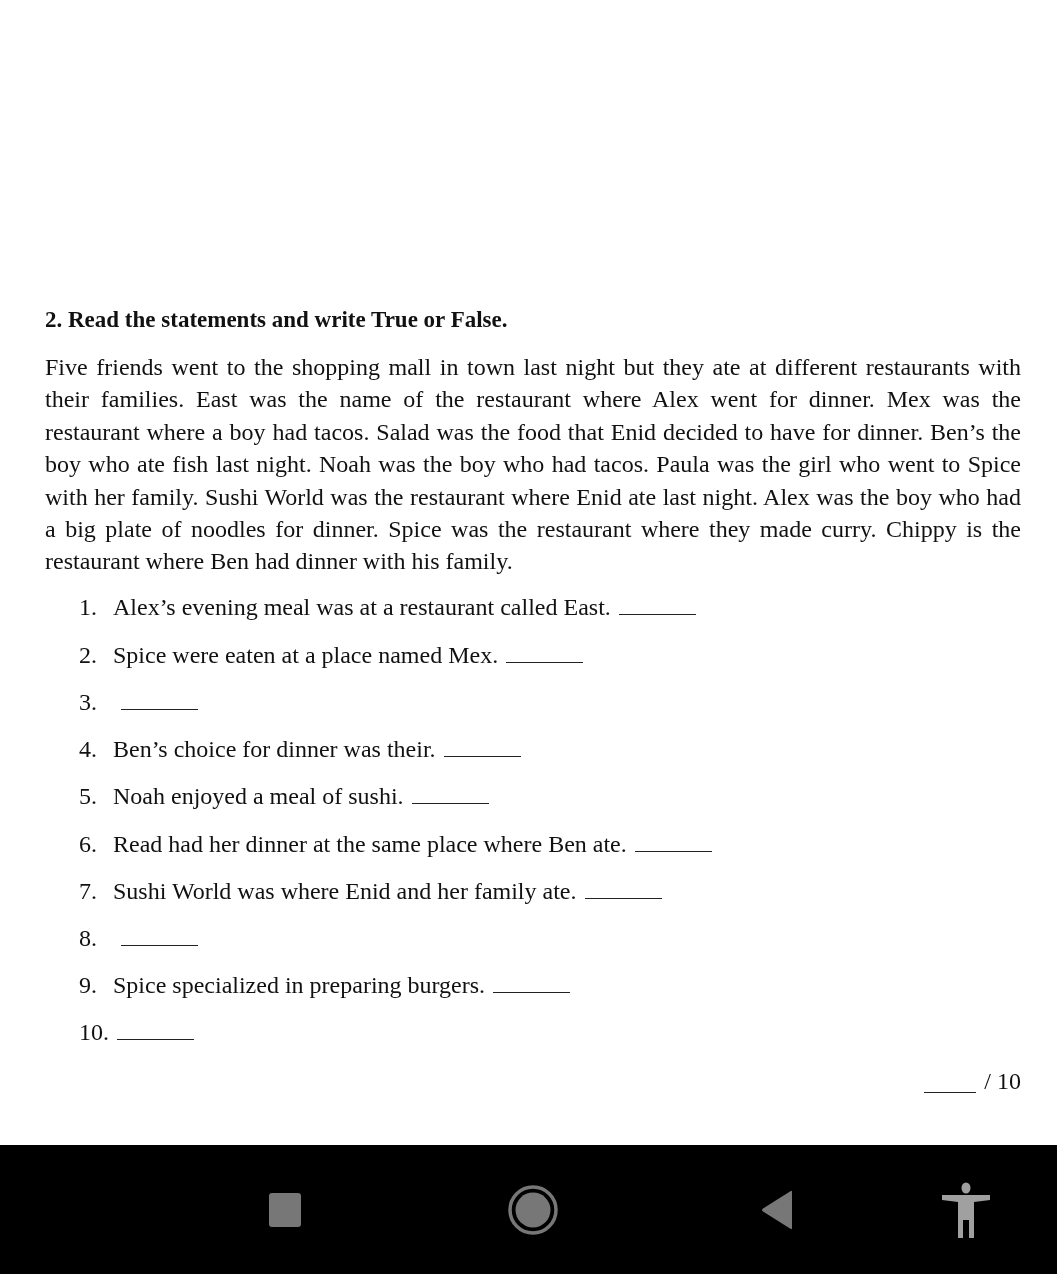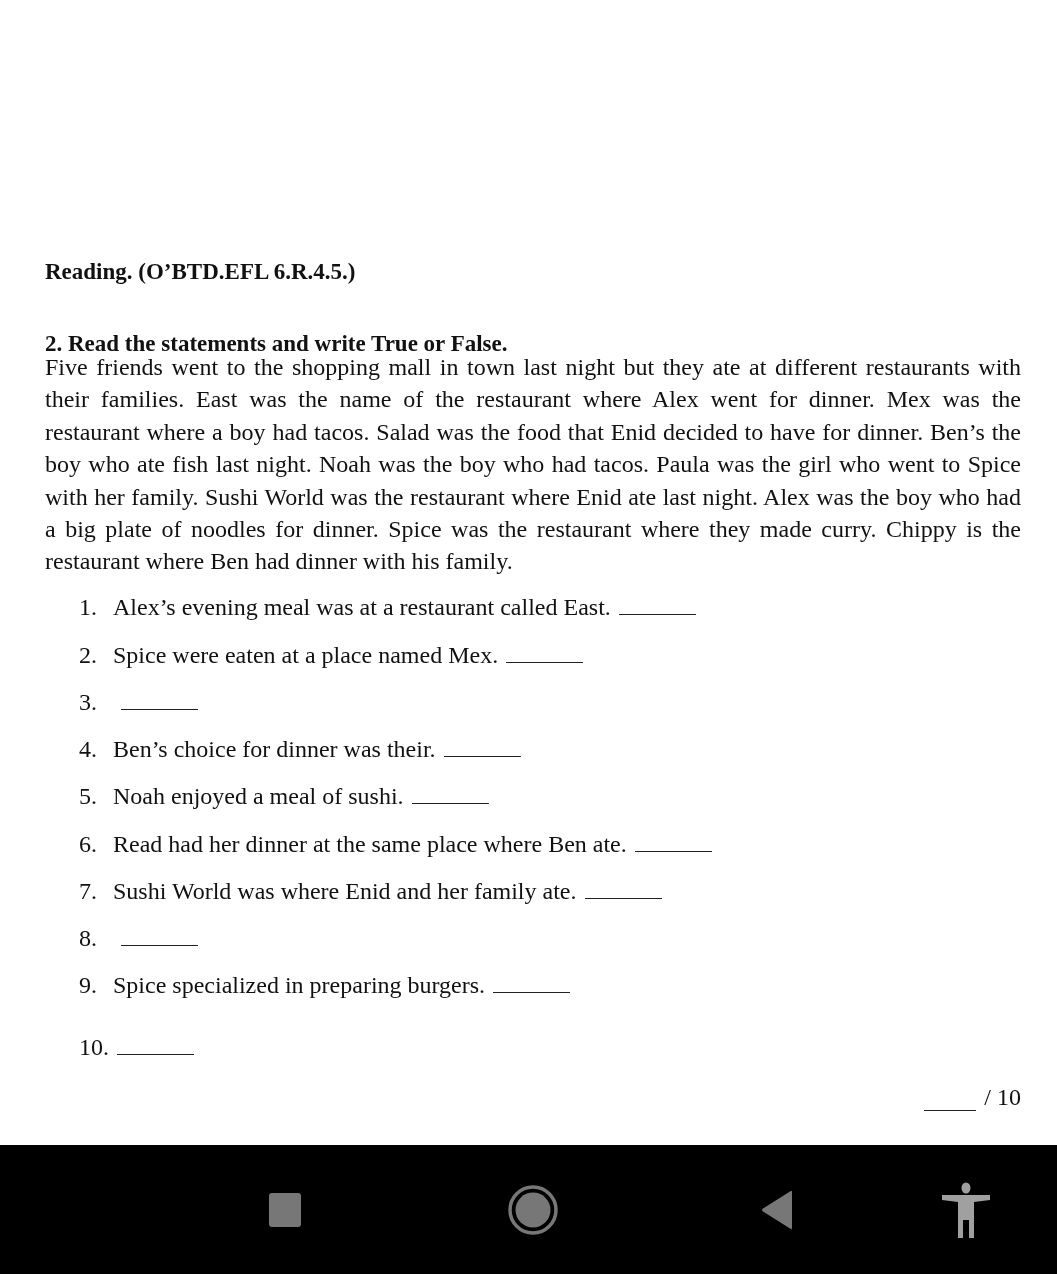--- a/index.html
+++ b/index.html
@@ -25,21 +25,21 @@
   }
   .heading {
     position: absolute;
     left: 45px;
     font-weight: bold;
     font-size: 23px;
     line-height: 28px;
     white-space: nowrap;
   }
   #h-reading { top: 258px; }
-  #h-task { top: 306px; margin-top: 24px; }
+  #h-task { top: 306px; }
   .passage {
     position: absolute;
     left: 45px;
     top: 351px;
     width: 976px;
     font-size: 24px;
     line-height: 32.4px;
     text-align: justify;
     text-align-last: left;
   }
@@ -76,22 +76,21 @@
     vertical-align: baseline;
   }
   .score {
     position: absolute;
     right: 36px;
     top: 1066px;
     font-size: 24px;
     line-height: 30px;
     white-space: nowrap;
     display: flex;
-    align-items: center;
-    margin-top: 16px;
+    align-items: flex-start;
   }
   .score-blank {
     display: inline-block;
     width: 52px;
     height: 26px;
     border-bottom: 1.3px solid #222;
     margin-right: 8px;
   }
   .navbar {
     position: absolute;
@@ -112,21 +111,20 @@
   }
   #nav-recents { left: 245px; width: 80px; }
   #nav-home { left: 493px; width: 80px; }
   #nav-back { left: 738px; width: 80px; }
   #nav-access { left: 926px; width: 80px; }
 </style>
 </head>
 <body>
 
 <div class="page">
-  <div class="heading" id="h-reading">Reading. (O’BTD.EFL 6.R.4.5.)</div>
   <div class="heading" id="h-task">2. Read the statements and write True or False.</div>
 
   <p class="passage" style="margin:0;">Five friends went to the shopping mall in town last night but they ate at different restaurants with their families. East was the name of the restaurant where Alex went for dinner. Mex was the restaurant where a boy had tacos. Salad was the food that Enid decided to have for dinner. Ben’s the boy who ate fish last night. Noah was the boy who had tacos. Paula was the girl who went to Spice with her family. Sushi World was the restaurant where Enid ate last night. Alex was the boy who had a big plate of noodles for dinner. Spice was the restaurant where they made curry. Chippy is the restaurant where Ben had dinner with his family.</p>
 
   <ol class="questions">
     <li class="q-item" style="top:0px;">
       <span class="q-num">1.</span>
       <span>Alex’s evening meal was at a restaurant called East.</span>
       <span class="q-blank"></span>
     </li>
@@ -161,21 +159,21 @@
     </li>
     <li class="q-item" style="top:331px;">
       <span class="q-num">8.</span>
       <span class="q-blank"></span>
     </li>
     <li class="q-item" style="top:378px;">
       <span class="q-num">9.</span>
       <span>Spice specialized in preparing burgers.</span>
       <span class="q-blank"></span>
     </li>
-    <li class="q-item" style="top:440px;">
+    <li class="q-item" style="top:425px;">
       <span class="q-num tight">10.</span>
       <span class="q-blank"></span>
     </li>
   </ol>
 
   <div class="score">
     <span class="score-blank"></span>
     <span>/ 10</span>
   </div>
 </div>

